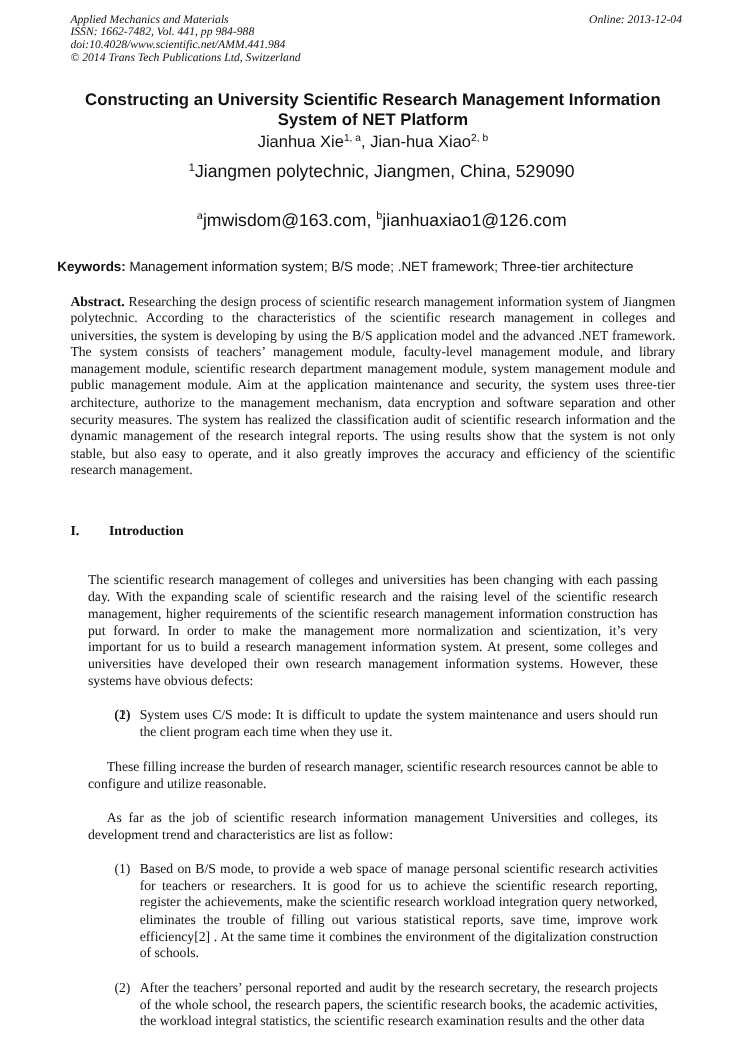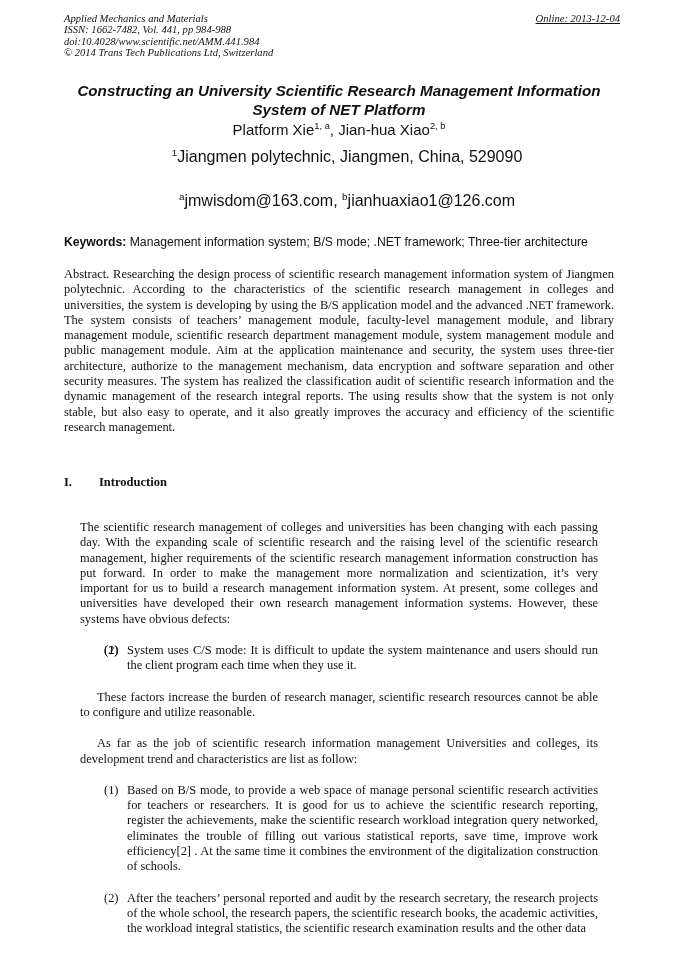--- a/index.html
+++ b/index.html
@@ -2,36 +2,36 @@
 <html><head>
 <meta charset="utf-8">
 <style>
   html, body { margin: 0; padding: 0; background: #ffffff; }
   body { width: 678px; height: 959px; position: relative; overflow: hidden; color: #111; }
   .page { position: absolute; left: 0; top: 0; width: 678px; height: 959px; }
   .serif { font-family: "Liberation Serif", "DejaVu Serif", serif; }
   .sans { font-family: "Liberation Sans", "DejaVu Sans", sans-serif; }
 
   .header-left { position: absolute; left: 64px; top: 13px; font-style: italic; font-size: 10.6px; line-height: 11.4px; }
-  .header-right { position: absolute; right: 58px; top: 13px; font-style: italic; font-size: 10.6px; line-height: 11.4px; text-decoration: underline; }
+  .header-right { position: absolute; right: 58px; top: 13px; font-style: italic; font-size: 10.6px; line-height: 11.4px; }
 
-  .title { position: absolute; left: 56px; width: 566px; top: 82px; text-align: center; font-weight: bold; font-size: 15.2px; line-height: 18.5px; font-style: italic; }
+  .title { position: absolute; left: 56px; width: 566px; top: 82px; text-align: center; font-weight: bold; font-size: 15.2px; line-height: 18.5px; }
   .authors { position: absolute; left: 56px; width: 566px; top: 121px; text-align: center; font-size: 15px; line-height: 18px; }
   .authors sup, .aff sup { font-size: 0.62em; vertical-align: 0.6em; line-height: 0; }
   .aff { position: absolute; left: 48px; width: 598px; text-align: center; font-size: 16px; line-height: 14px; }
   .aff1 { top: 150px; }
   .aff2 { top: 172px; }
   .aff3 { top: 194px; text-align: center; }
 
-  .keywords { position: absolute; left: 64px; width: 560px; top: 235px; font-size: 12.2px; line-height: 14px; }
+  .keywords { position: absolute; left: 52px; width: 560px; top: 235px; font-size: 12.2px; line-height: 14px; }
   .keywords b { font-weight: bold; }
 
   .body-text { position: absolute; left: 64px; width: 550px; font-size: 12.45px; line-height: 15.3px; text-align: justify; }
   .abstract { top: 267px; }
-  .abstract b { font-weight: normal; }
+  .abstract b { font-weight: bold; }
 
   .section-heading { position: absolute; left: 64px; top: 475px; font-size: 12.5px; font-weight: bold; }
   .section-heading .num { display: inline-block; width: 35px; }
 
   .intro { top: 504px; }
   .intro p { margin: 16px; }
   .list-item { position: relative; padding-left: 47px; text-indent: 0; }
   .list-item .marker { position: absolute; left: 24px; top: 0; }
   .indent-para { text-indent: 17px; }
 </style>
@@ -44,21 +44,21 @@
     <div>Applied Mechanics and Materials</div>
     <div>ISSN: 1662-7482, Vol. 441, pp 984-988</div>
     <div>doi:10.4028/www.scientific.net/AMM.441.984</div>
     <div>© 2014 Trans Tech Publications Ltd, Switzerland</div>
   </div>
   <div class="header-right serif">Online: 2013-12-04</div>
 
   <div class="title sans">Constructing an University Scientific Research Management Information System of NET Platform</div>
 
   <div class="authors sans">
-    <span>Platform Xie</span><sup>1, a</sup><span>, </span><span>Jian-hua Xiao</span><sup>2, b</sup>
+    <span>Jianhua Xie</span><sup>1, a</sup><span>, </span><span>Jian-hua Xiao</span><sup>2, b</sup>
   </div>
 
   <div class="aff aff1 sans">
     <sup>1</sup><span>Jiangmen polytechnic, Jiangmen, China, 529090</span>
   </div>
   <div class="aff aff3 sans">
     <sup>a</sup><span>jmwisdom@163.com</span><span>, </span><sup>b</sup><span>jianhuaxiao1@126.com</span>
   </div>
 
   <div class="keywords sans">
@@ -74,21 +74,21 @@
   </div>
 
   <div class="body-text intro serif">
     <p>The scientific research management of colleges and universities has been changing with each passing day. With the expanding scale of scientific research and the raising level of the scientific research management, higher requirements of the scientific research management information construction has put forward. In order to make the management more normalization and scientization, it’s very important for us to build a research management information system. At present, some colleges and universities have developed their own research management information systems. However, these systems have obvious defects:</p>
     <p class="list-item">
       <span class="marker">(1)</span>
     </p>
     <p class="list-item">
       <span class="marker">(2)</span><span>System uses C/S mode: It is difficult to update the system maintenance and users should run the client program each time when they use it.</span>
     </p>
-    <p class="indent-para">These factors increase the burden of research manager, scientific research resources cannot be able to configure and utilize reasonable.</p>
+    <p class="indent-para">These filling increase the burden of research manager, scientific research resources cannot be able to configure and utilize reasonable.</p>
     <p class="indent-para">As far as the job of scientific research information management Universities and colleges, its development trend and characteristics are list as follow:</p>
     <p class="list-item">
       <span class="marker">(1)</span><span>Based on B/S mode, to provide a web space of manage personal scientific research activities for teachers or researchers. It is good for us to achieve the scientific research reporting, register the achievements, make the scientific research workload integration query networked, eliminates the trouble of filling out various statistical reports, save time, improve work efficiency[2] . At the same time it combines the environment of the digitalization construction of schools.</span>
     </p>
     <p class="list-item">
       <span class="marker">(2)</span><span>After the teachers’ personal reported and audit by the research secretary, the research projects of the whole school, the research papers, the scientific research books, the academic activities, the workload integral statistics, the scientific research examination results and the other data</span>
     </p>
   </div>
 
 </div>

